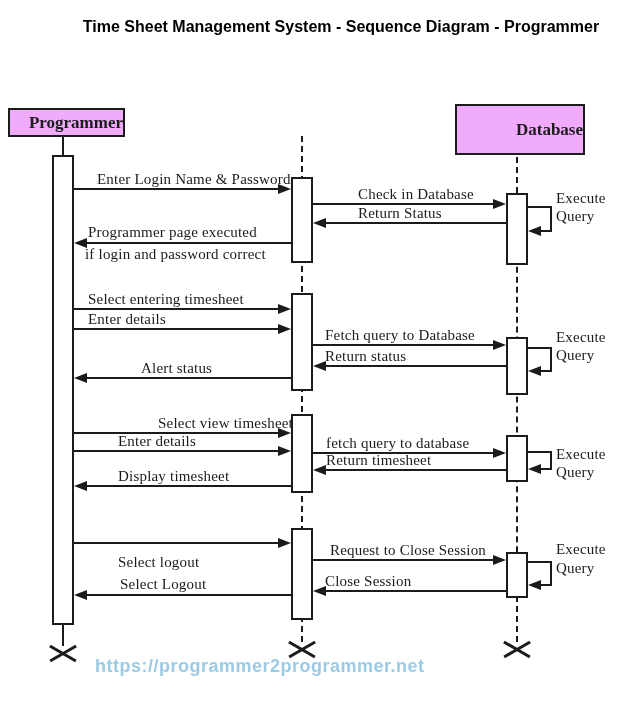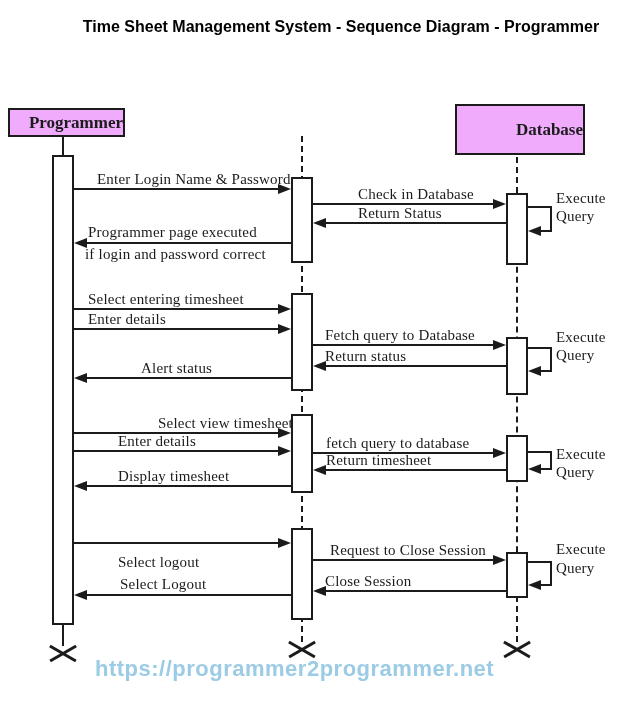--- a/index.html
+++ b/index.html
@@ -29,21 +29,21 @@
   }
   .lifeline { position:absolute; }
   .lifeline.solid  { width:2px; background:var(--ink); }
   .lifeline.dashed { width:0; border-left:2px dashed var(--ink); }
   .mline { position:absolute; height:2px; background:var(--ink); }
   .vline { position:absolute; width:2px; background:var(--ink); }
   .arr { position:absolute; width:0; height:0; border-top:5px solid transparent; border-bottom:5px solid transparent; }
   .arr.r { border-left:13px solid var(--ink); }
   .arr.l { border-right:13px solid var(--ink); }
   .xline { position:absolute; width:30px; height:2.5px; background:var(--ink); }
-  .watermark { position:absolute; font-weight:bold; font-size:22px; letter-spacing:.5px; }
+  .watermark { position:absolute; font-weight:bold; font-size:18px; letter-spacing:.5px; }
 </style>
 </head>
 <body>
 
 <div class="title">Time Sheet Management System - Sequence Diagram - Programmer</div>
 <div id="diagram">
     <div class="lifeline solid" style="left: 62px; top: 137px; height: 509px;"></div>
     <div class="lifeline dashed" style="left: 301px; top: 136px; height: 506px;"></div>
     <div class="lifeline dashed" style="left: 516px; top: 137px; height: 505px;"></div>
     <div class="bar" style="left: 52px; top: 155px; height: 470px;"></div>

